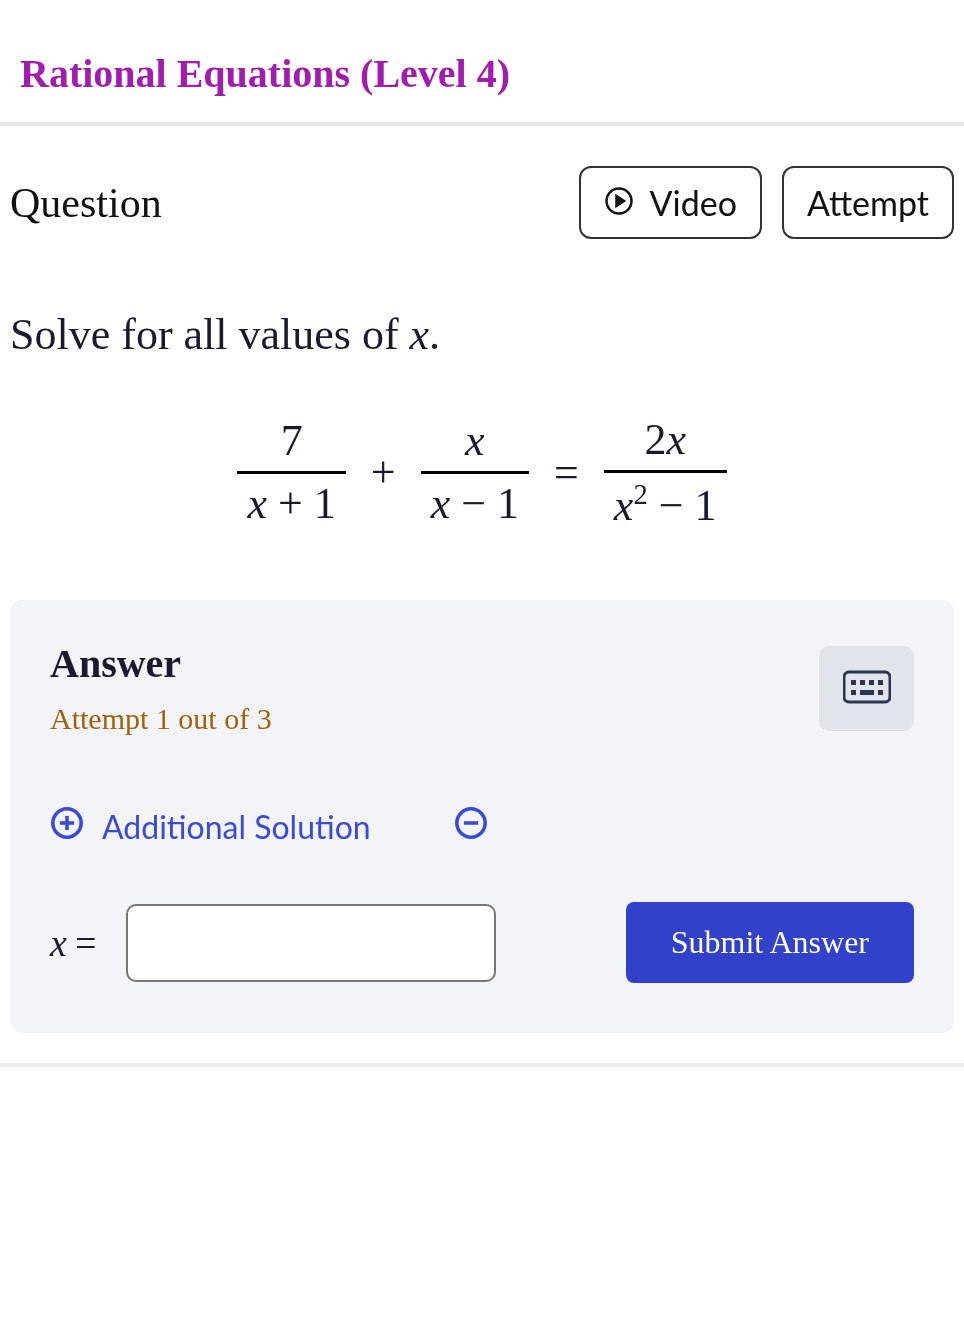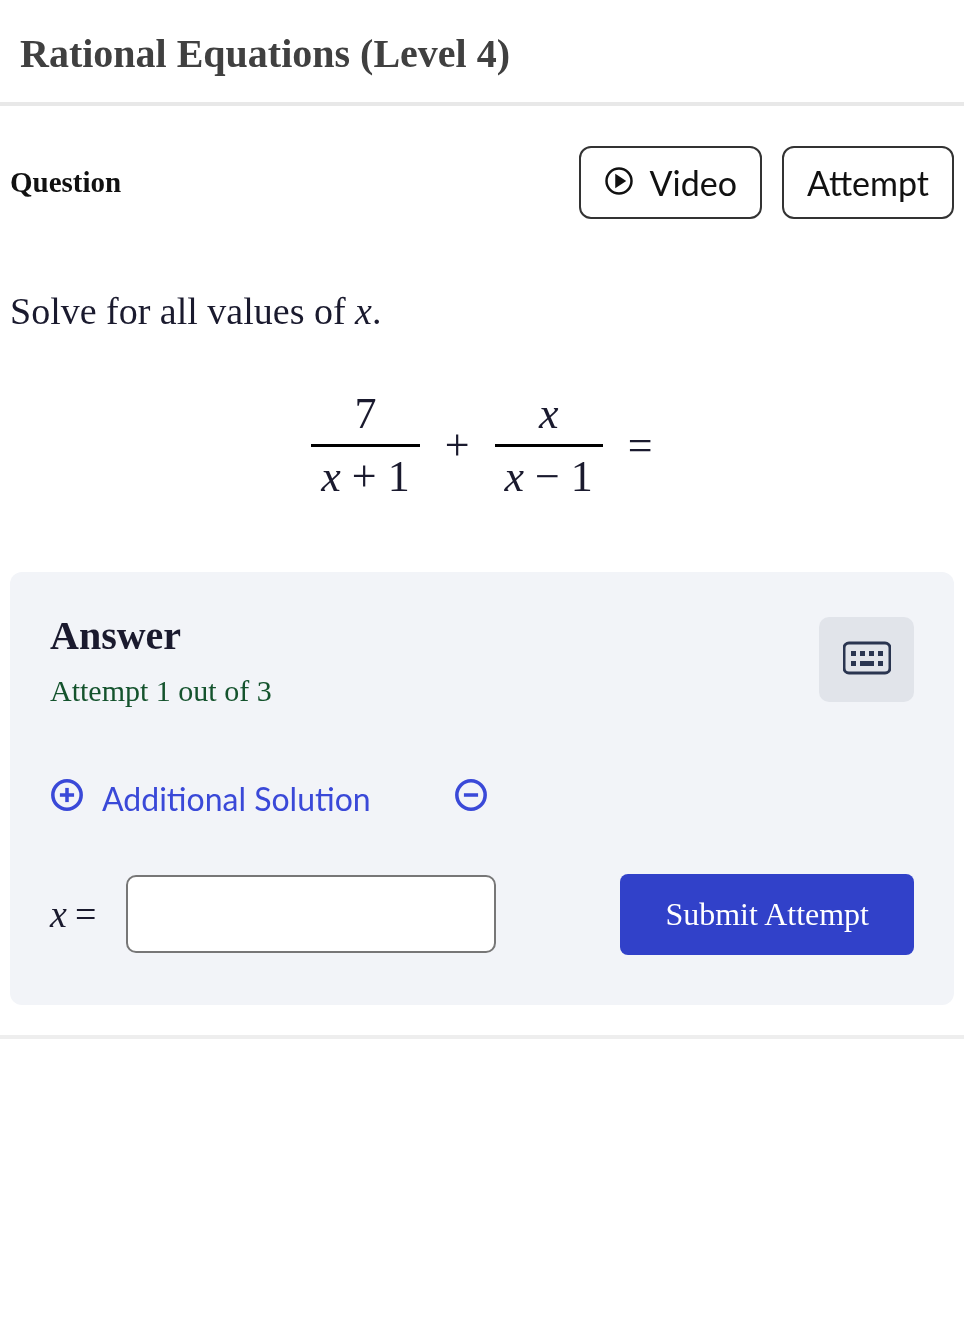--- a/index.html
+++ b/index.html
@@ -1,37 +1,37 @@
 <!DOCTYPE html>
 <html><head>
 <meta charset="utf-8">
 <style>
   * { box-sizing: border-box; margin: 0; padding: 0; }
   html, body { width: 964px; background: #fff; font-family: "Lato", "Helvetica Neue", Arial, sans-serif; color: #1a1a2e; }
   .header { padding: 30px 20px 25px 20px; border-bottom: 4px solid #e8e8e8; }
-  .title { font-size: 40px; font-weight: 800; color: #404040; font-family: Georgia, "Times New Roman", serif; }
+  .title { font-size: 40px; font-weight: 800; color: #a21caf; font-family: Georgia, "Times New Roman", serif; margin-top: 20px; }
   .content { padding: 40px 10px 30px 10px; border-bottom: 4px solid #eee; }
   .q-row { display: flex; align-items: center; gap: 20px; margin-bottom: 70px; }
-  .q-label { font-size: 29px; font-weight: 700; font-family: Georgia, "Times New Roman", serif; color: #111; flex: 0 0 auto; margin-right: auto; }
+  .q-label { font-size: 42px; font-weight: 400; font-family: Georgia, "Times New Roman", serif; color: #111; flex: 0 0 auto; margin-right: auto; }
   .btn-outline { border: 2px solid #333; border-radius: 12px; background: #fff; padding: 14px 23px; font-size: 34px; color: #111; display: inline-flex; align-items: center; gap: 15px; cursor: pointer; font-family: inherit; }
   .btn-outline svg { width: 30px; height: 30px; }
-  .prompt { font-size: 38px; font-family: Georgia, "Times New Roman", serif; margin-bottom: 55px; }
+  .prompt { font-size: 44px; font-family: Georgia, "Times New Roman", serif; margin-bottom: 55px; }
   .prompt .var { font-style: italic; font-family: "Times New Roman", Georgia, serif; }
   .equation { text-align: center; margin: 30px 0 70px 0; font-family: "Times New Roman", Georgia, serif; font-size: 44px; }
   .eqwrap { display: inline-flex; align-items: center; gap: 25px; }
   .frac { display: inline-flex; flex-direction: column; align-items: center; line-height: 1.1; }
   .frac .num { padding: 0 10px 6px 10px; }
   .frac .den { padding: 6px 10px 0 10px; border-top: 3px solid #000; }
   .op { font-size: 44px; }
   .var { font-style: italic; }
   sup { font-size: 0.65em; vertical-align: super; font-style: normal; }
   .answer-box { background: #f2f4f8; border-radius: 12px; padding: 40px 40px 50px 40px; }
   .ans-head-row { display: flex; align-items: center; justify-content: space-between; }
   .ans-title { font-size: 40px; font-weight: 800; font-family: Georgia, "Times New Roman", serif; margin-bottom: 15px; }
-  .attempt { font-size: 30px; color: #14532d; font-family: Georgia, "Times New Roman", serif; }
+  .attempt { font-size: 30px; color: #a16207; font-family: Georgia, "Times New Roman", serif; }
   .kbd-btn { background: #e1e4ea; border: none; border-radius: 10px; width: 95px; height: 85px; display: flex; align-items: center; justify-content: center; cursor: pointer; }
   .kbd-btn svg { width: 48px; height: 34px; }
   .actions { display: flex; gap: 83px; margin: 70px 0 55px 0; }
   .link-btn { display: inline-flex; align-items: center; gap: 18px; background: none; border: none; color: #3a49d8; font-size: 32px; cursor: pointer; font-family: inherit; }
   .link-btn svg { width: 34px; height: 34px; }
   .input-row { display: flex; align-items: center; gap: 30px; }
   .xeq { font-family: "Times New Roman", Georgia, serif; font-size: 38px; font-style: italic; }
   .xeq .eq { font-style: normal; margin-left: 8px; }
   .x-input { width: 370px; height: 78px; border: 2px solid #777; border-radius: 10px; background: #fff; font-size: 32px; padding: 0 15px; font-family: inherit; }
   .submit { margin-left: auto; background: #3141c9; color: #fff; border: none; border-radius: 8px; padding: 22px 45px; font-size: 32px; cursor: pointer; font-family: Georgia, "Times New Roman", serif; }
@@ -77,20 +77,30 @@
       <span class="op">+</span>
       <span class="frac">
         <span class="num"><span class="var">x</span></span>
         <span class="den">
           <span class="var">x</span>
           <span> </span><span>−</span><span> </span>
           <span>1</span>
         </span>
       </span>
       <span class="op">=</span>
+      <span class="frac">
+        <span class="num">
+          <span>2</span><span class="var">x</span>
+        </span>
+        <span class="den">
+          <span class="var">x</span><sup>2</sup>
+          <span> </span><span>−</span><span> </span>
+          <span>1</span>
+        </span>
+      </span>
     </span>
   </div>
 
   <div class="answer-box">
     <div class="ans-head-row">
       <div>
         <div class="ans-title">Answer</div>
         <div class="attempt">Attempt 1 out of 3</div>
       </div>
       <button class="kbd-btn">
@@ -128,16 +138,16 @@
           </svg>
         </span>
       </button>
     </div>
 
     <div class="input-row">
       <span class="xeq">
         <span>x</span><span class="eq">=</span>
       </span>
       <input class="x-input" type="text" value="" style="">
-      <button class="submit">Submit Attempt</button>
+      <button class="submit">Submit Answer</button>
     </div>
   </div>
 </div>
 
 </body></html>

